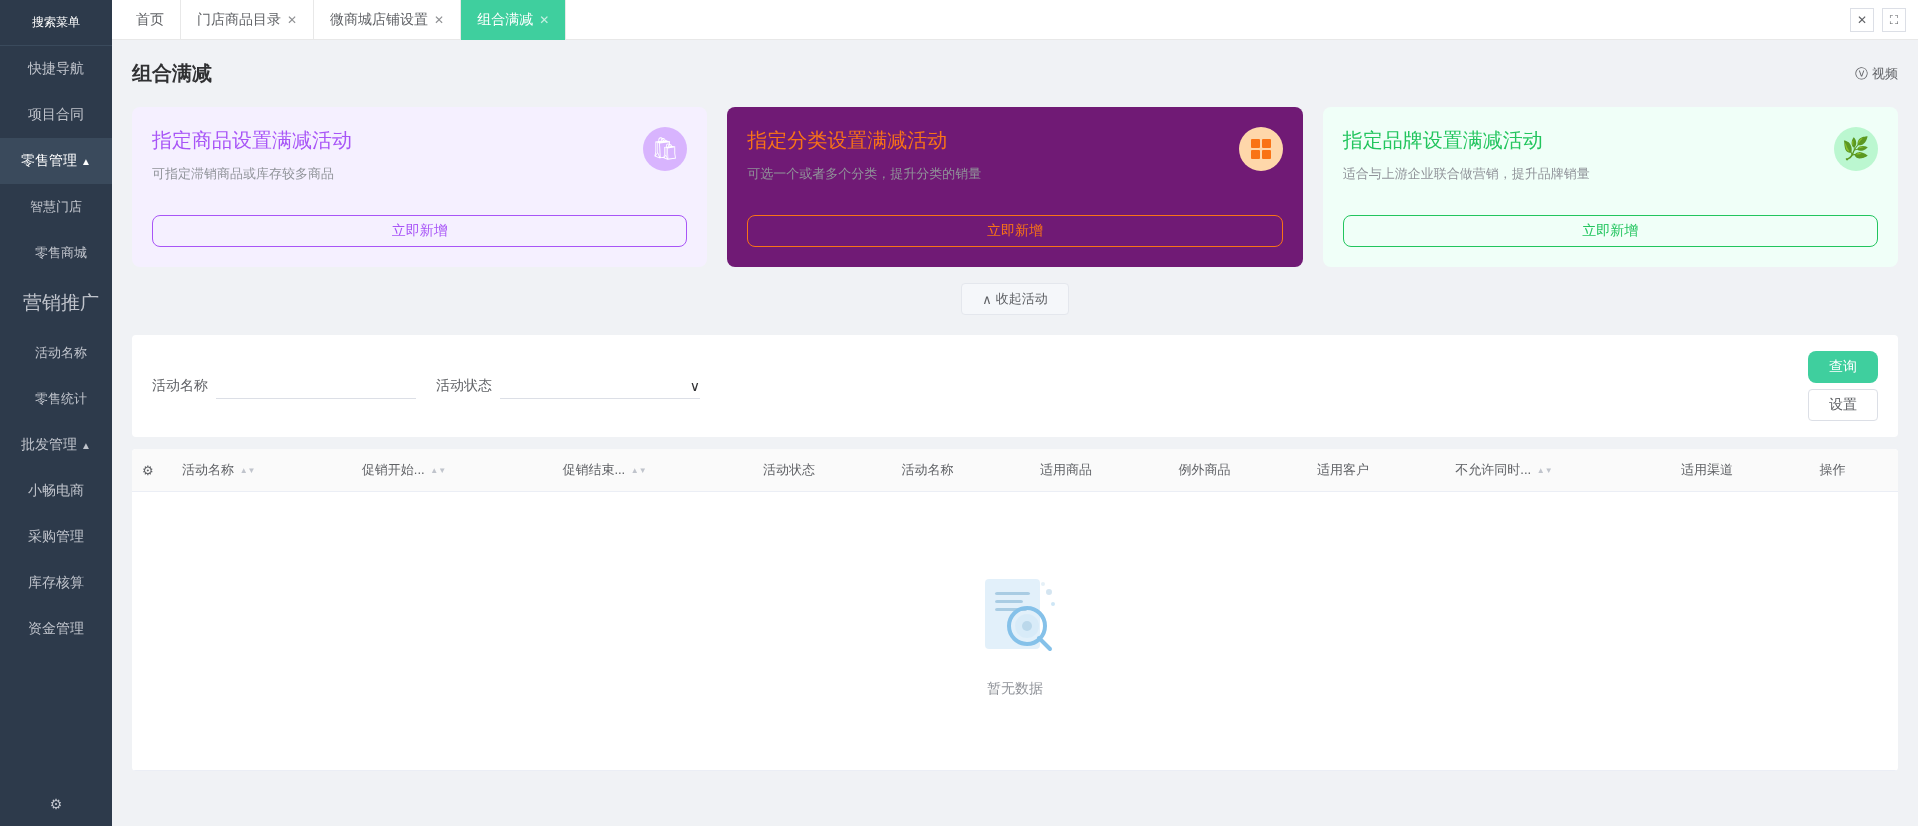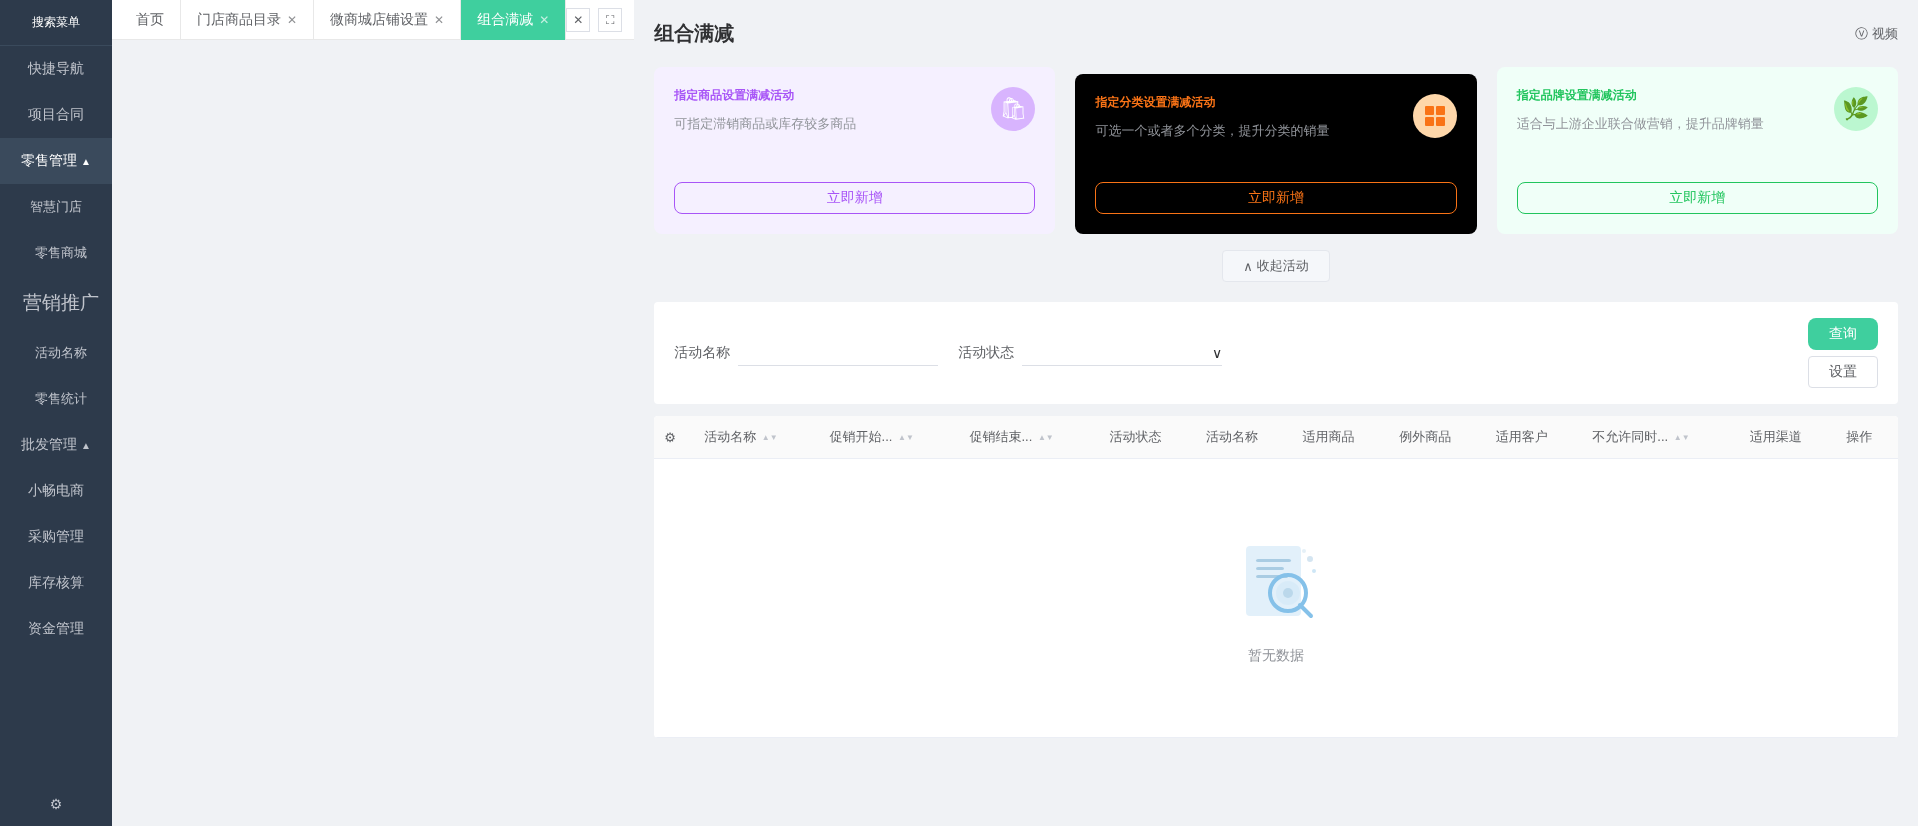--- a/index.html
+++ b/index.html
@@ -41,21 +41,21 @@
       padding: 14px 10px;
       text-align: center;
       color: #c0c4cc;
       cursor: pointer;
     }
 
     
     .main {
       flex: 1;
       display: flex;
-      flex-direction: row;
+      flex-direction: column;
       background: #f0f2f5;
       overflow: hidden;
     }
 
     
     .tab-bar {
       background: #fff;
       display: flex;
       align-items: center;
       border-bottom: 1px solid #e8e8e8;
@@ -141,26 +141,26 @@
     .activity-card {
       flex: 1;
       border-radius: 8px;
       padding: 20px;
       position: relative;
       min-height: 160px;
       display: flex;
       flex-direction: column;
     }
     .card-purple { background: #f5f0ff; }
-    .card-orange { background: #000000; margin-top: 7px; }
+    .card-orange { background: #701a75; }
     .card-green { background: #f0fff8; }
 
     .card-title {
-      font-size: 12px;
-      font-weight: 700;
+      font-size: 20px;
+      font-weight: 400;
       margin-bottom: 10px;
     }
     .card-purple .card-title { color: #a855f7; }
     .card-orange .card-title { color: #f97316; }
     .card-green .card-title { color: #22c55e; }
 
     .card-desc {
       font-size: 13px;
       color: #909399;
       line-height: 1.6;

